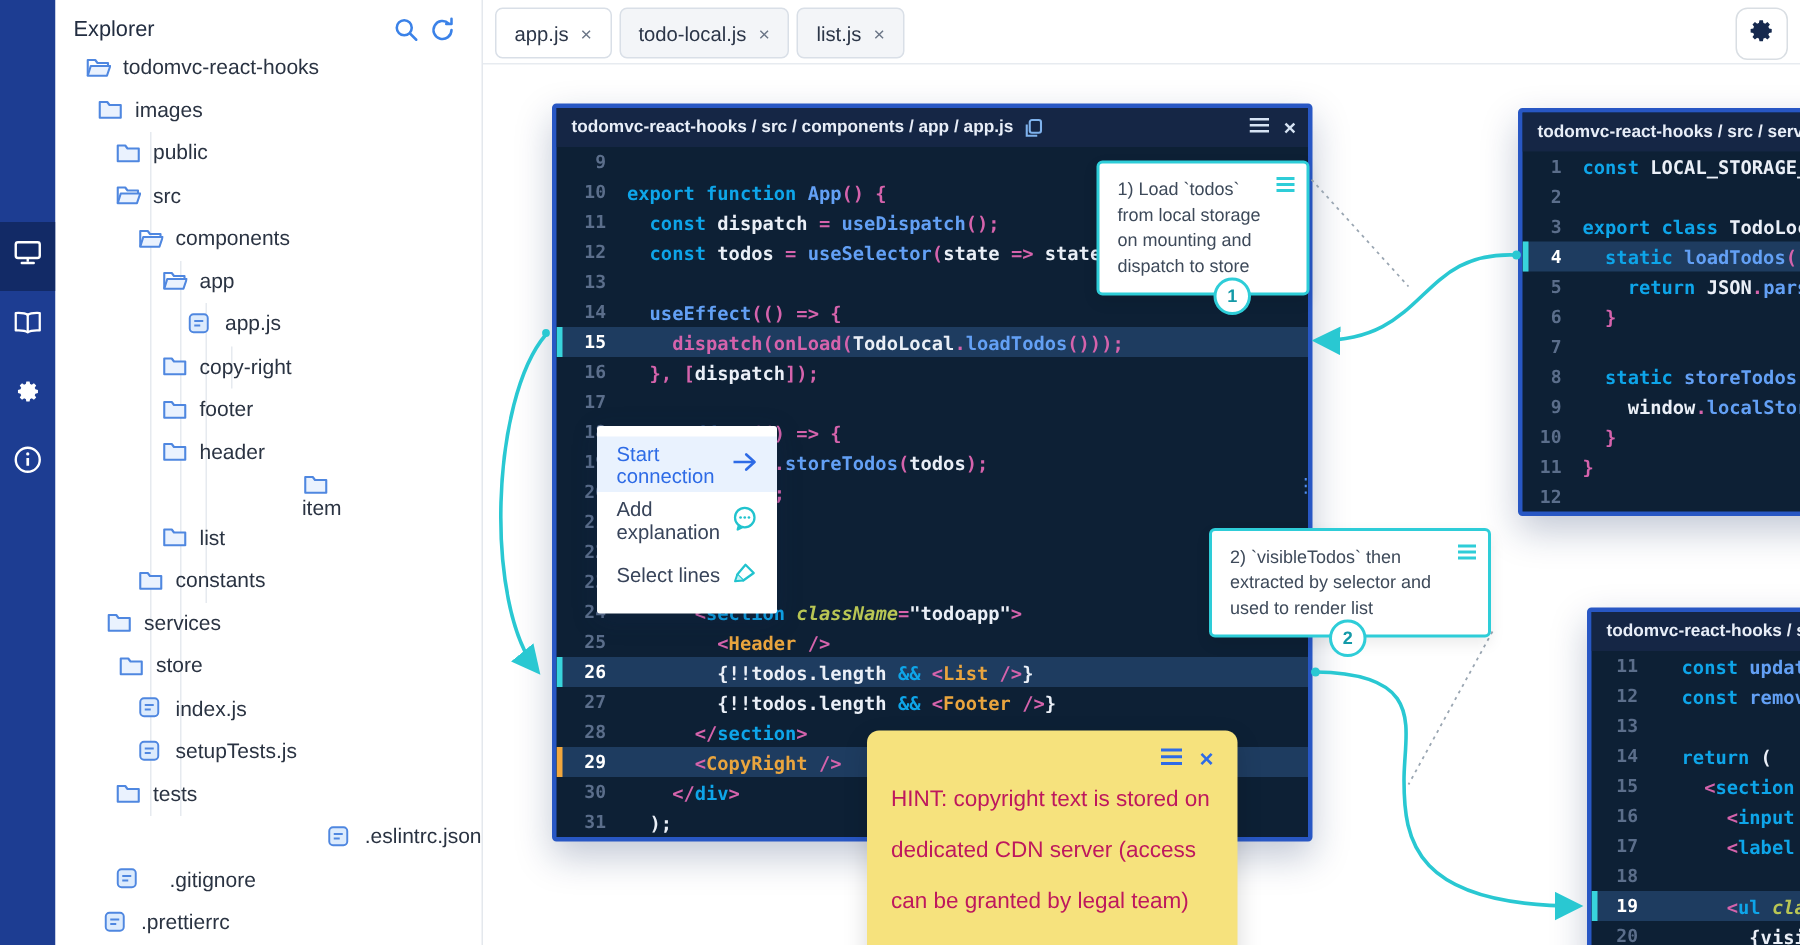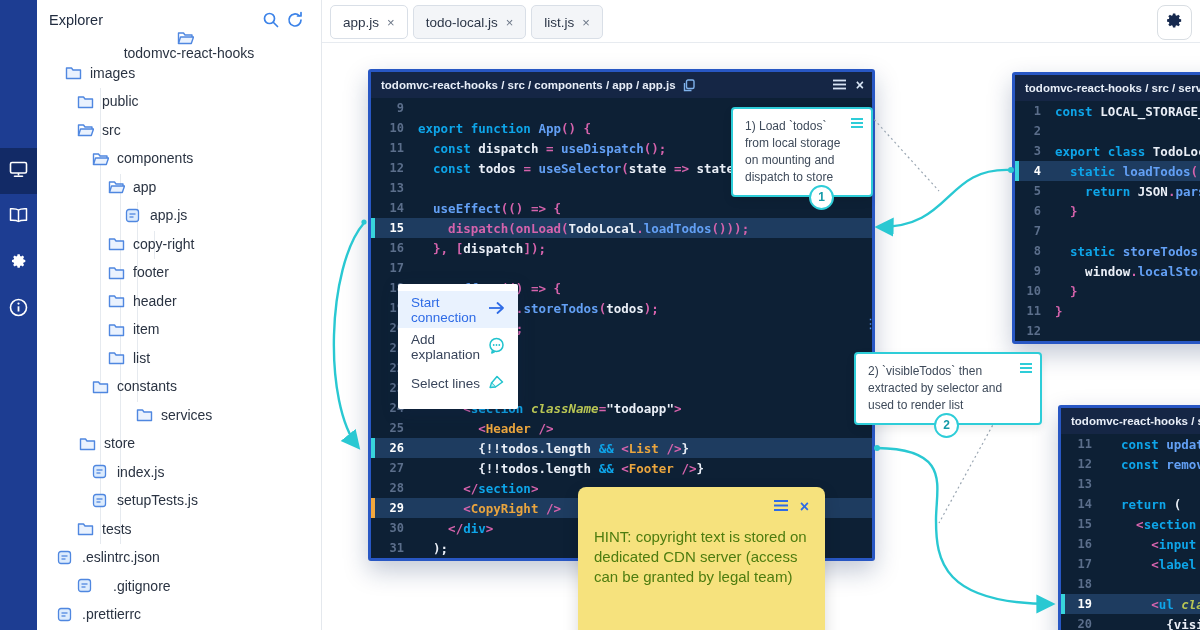--- a/index.html
+++ b/index.html
@@ -62,40 +62,40 @@
                  letter-spacing:0; width:8px; text-align:center; cursor:pointer; }
 
   
   .overlay { position:absolute; left:0; top:0; z-index:3; pointer-events:none; }
 
   
   .tip { position:absolute; background:#fff; border:2.5px solid #2ecdd8; border-radius:4px; z-index:6;
          padding:9px 24px 9px 12px; font-size:12px; line-height:17px; color:#3e4a5a;
          box-shadow:0 4px 10px rgba(0,0,0,.08); }
   .tip-1 { left:731px; top:107px; width:142px; }
-  .tip-2 { left:854px; top:352px; width:188px; }
+  .tip-2 { left:806px; top:352px; width:188px; }
   .tipmenu { position:absolute; right:7px; top:8px; cursor:pointer; }
   .tnum { position:absolute; width:25px; height:25px; border-radius:50%; background:#fff;
           border:2.5px solid #2ecdd8; color:#149aa8; font-size:12px; font-weight:bold;
           text-align:center; line-height:20px; z-index:7; cursor:pointer; }
   .tnum-1 { left:76px; bottom:-15px; } .tnum-2 { left:78px; bottom:-15px; }
 
   
   .menu { position:absolute; left:398px; top:284px; width:120px; background:#fff; z-index:8;
           border-radius:2px; box-shadow:0 4px 16px rgba(20,40,80,.25); padding:7px 0; }
   .mitem { height:37px; display:flex; align-items:center; justify-content:space-between;
            padding:0 13px; font-size:13.5px; color:#38445a; cursor:pointer; }
   .mitem.active { background:#e9f2fe; color:#2e6be6; }
 
   
   .note { position:absolute; left:578px; top:487px; width:247px; height:160px; background:#f6e27d;
           border-radius:8px; z-index:8; padding:12px 16px; box-shadow:0 6px 16px rgba(0,0,0,.15); }
   .note-head { display:flex; justify-content:flex-end; gap:11px; align-items:center; height:16px; }
   .note-x { color:#2e6be6; font-size:16px; font-weight:bold; line-height:1; cursor:pointer; }
-  .note-text { margin-top:12px; font-size:15px; line-height:20px; color:#4d7c0f; }
+  .note-text { margin-top:1px; font-size:15px; line-height:34px; color:#be185d; }
 </style>
 </head>
 <body>
 
 <div class="rail">
     <div class="rail-spacer"></div>
     <div class="rail-item active">
       <span><svg width="19" height="17" viewBox="0 0 19 17">
           <rect x="1.5" y="1.5" width="16" height="10.5" rx="1.5" fill="none" stroke="#fff" stroke-width="1.6"></rect>
           <line x1="9.5" y1="12" x2="9.5" y2="14.5" stroke="#fff" stroke-width="1.6"></line>
@@ -136,21 +136,21 @@
           <path d="M15 9a6 6 0 1 1-1.8-4.3" fill="none" stroke="#3b82e8" stroke-width="1.7" stroke-linecap="round"></path>
           <path d="M15 1.5V5h-3.5" fill="none" stroke="#3b82e8" stroke-width="1.7" stroke-linecap="round" stroke-linejoin="round"></path>
         </svg>
     </span>
   </div>
   <div class="tree">
     <div class="guide" style="left:63px;  top:58px;  height:456px;"></div>
     <div class="guide" style="left:83px;  top:144px; height:370px;"></div>
     <div class="guide" style="left:100px; top:172px; height:200px;"></div>
     <div class="guide" style="left:117px; top:201px; height:28px;"></div>
-  <div class="trow" style="padding-left: 20px; flex-direction: column;">
+  <div class="trow" style="padding-left: 20px;">
         <span class="ticon">
           <svg width="17" height="15" viewBox="0 0 17 15">
             <path d="M1.5 13.5V3h5l1.5 2h7v2" fill="none" stroke="#4f87e0" stroke-width="1.4" stroke-linejoin="round"></path>
             <path d="M3.5 7h13l-2.2 6.5H1.5z" fill="#eaf2fe" stroke="#4f87e0" stroke-width="1.4" stroke-linejoin="round"></path>
           </svg>
         </span>
         <span class="tlabel">todomvc-react-hooks</span>
       </div>
       <div class="trow" style="padding-left: 28px;">
         <span class="ticon">
@@ -222,45 +222,45 @@
         <span class="tlabel">footer</span>
       </div>
       <div class="trow" style="padding-left: 71px;">
         <span class="ticon">
           <svg width="17" height="15" viewBox="0 0 17 15">
             <path d="M1.5 3h5l1.5 2h7.5v8.5h-14z" fill="#eaf2fe" stroke="#4f87e0" stroke-width="1.4" stroke-linejoin="round"></path>
           </svg>
         </span>
         <span class="tlabel">header</span>
       </div>
+      <div class="trow" style="padding-left: 71px; flex-direction: column;">
+        <span class="ticon">
+          <svg width="17" height="15" viewBox="0 0 17 15">
+            <path d="M1.5 3h5l1.5 2h7.5v8.5h-14z" fill="#eaf2fe" stroke="#4f87e0" stroke-width="1.4" stroke-linejoin="round"></path>
+          </svg>
+        </span>
+        <span class="tlabel">item</span>
+      </div>
       <div class="trow" style="padding-left: 71px;">
         <span class="ticon">
           <svg width="17" height="15" viewBox="0 0 17 15">
             <path d="M1.5 3h5l1.5 2h7.5v8.5h-14z" fill="#eaf2fe" stroke="#4f87e0" stroke-width="1.4" stroke-linejoin="round"></path>
           </svg>
         </span>
-        <span class="tlabel">item</span>
-      </div>
-      <div class="trow" style="padding-left: 71px;">
-        <span class="ticon">
-          <svg width="17" height="15" viewBox="0 0 17 15">
-            <path d="M1.5 3h5l1.5 2h7.5v8.5h-14z" fill="#eaf2fe" stroke="#4f87e0" stroke-width="1.4" stroke-linejoin="round"></path>
-          </svg>
-        </span>
         <span class="tlabel">list</span>
       </div>
       <div class="trow" style="padding-left: 55px;">
         <span class="ticon">
           <svg width="17" height="15" viewBox="0 0 17 15">
             <path d="M1.5 3h5l1.5 2h7.5v8.5h-14z" fill="#eaf2fe" stroke="#4f87e0" stroke-width="1.4" stroke-linejoin="round"></path>
           </svg>
         </span>
         <span class="tlabel">constants</span>
       </div>
-      <div class="trow" style="padding-left: 55px; margin-left: 44px;">
+      <div class="trow" style="padding-left: 34px;">
         <span class="ticon">
           <svg width="17" height="15" viewBox="0 0 17 15">
             <path d="M1.5 3h5l1.5 2h7.5v8.5h-14z" fill="#eaf2fe" stroke="#4f87e0" stroke-width="1.4" stroke-linejoin="round"></path>
           </svg>
         </span>
         <span class="tlabel">services</span>
       </div>
       <div class="trow" style="padding-left: 42px;">
         <span class="ticon">
           <svg width="17" height="15" viewBox="0 0 17 15">
@@ -290,41 +290,41 @@
         <span class="tlabel">setupTests.js</span>
       </div>
       <div class="trow" style="padding-left: 40px;">
         <span class="ticon">
           <svg width="17" height="15" viewBox="0 0 17 15">
             <path d="M1.5 3h5l1.5 2h7.5v8.5h-14z" fill="#eaf2fe" stroke="#4f87e0" stroke-width="1.4" stroke-linejoin="round"></path>
           </svg>
         </span>
         <span class="tlabel">tests</span>
       </div>
-      <div class="trow" style="padding-left: 20px;">
+      <div class="trow" style="padding-left: 36px; justify-content: flex-end;">
         <span class="ticon">
           <svg width="15" height="15" viewBox="0 0 15 15">
             <rect x="1.5" y="1.5" width="12" height="12" rx="2.5" fill="#dcebfd" stroke="#4f87e0" stroke-width="1.3"></rect>
             <line x1="4.5" y1="6" x2="10.5" y2="6" stroke="#4f87e0" stroke-width="1.3"></line>
             <line x1="4.5" y1="9" x2="8.5" y2="9" stroke="#4f87e0" stroke-width="1.3"></line>
           </svg>
         </span>
         <span class="tlabel">.eslintrc.json</span>
       </div>
       <div class="trow" style="padding-left: 40px; gap: 11px;">
         <span class="ticon">
           <svg width="15" height="15" viewBox="0 0 15 15">
             <rect x="1.5" y="1.5" width="12" height="12" rx="2.5" fill="#dcebfd" stroke="#4f87e0" stroke-width="1.3"></rect>
             <line x1="4.5" y1="6" x2="10.5" y2="6" stroke="#4f87e0" stroke-width="1.3"></line>
             <line x1="4.5" y1="9" x2="8.5" y2="9" stroke="#4f87e0" stroke-width="1.3"></line>
           </svg>
         </span>
         <span class="tlabel">.gitignore</span>
       </div>
-      <div class="trow" style="padding-left: 20px;">
+      <div class="trow" style="padding-left: 32px;">
         <span class="ticon">
           <svg width="15" height="15" viewBox="0 0 15 15">
             <rect x="1.5" y="1.5" width="12" height="12" rx="2.5" fill="#dcebfd" stroke="#4f87e0" stroke-width="1.3"></rect>
             <line x1="4.5" y1="6" x2="10.5" y2="6" stroke="#4f87e0" stroke-width="1.3"></line>
             <line x1="4.5" y1="9" x2="8.5" y2="9" stroke="#4f87e0" stroke-width="1.3"></line>
           </svg>
         </span>
         <span class="tlabel">.prettierrc</span>
       </div>
     </div>

